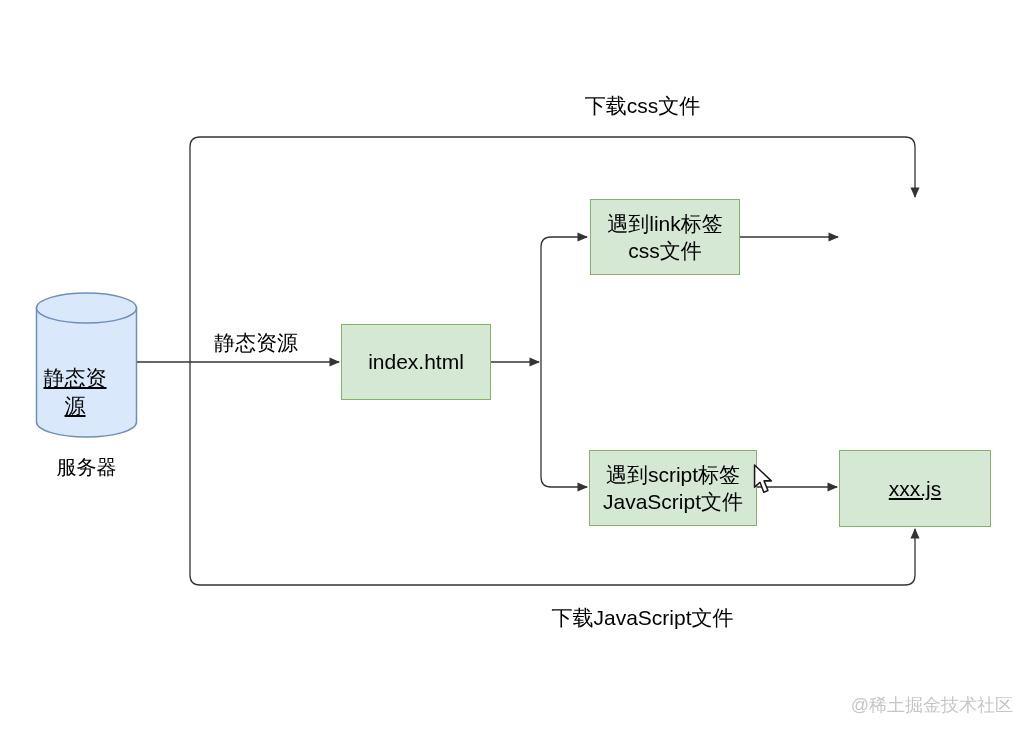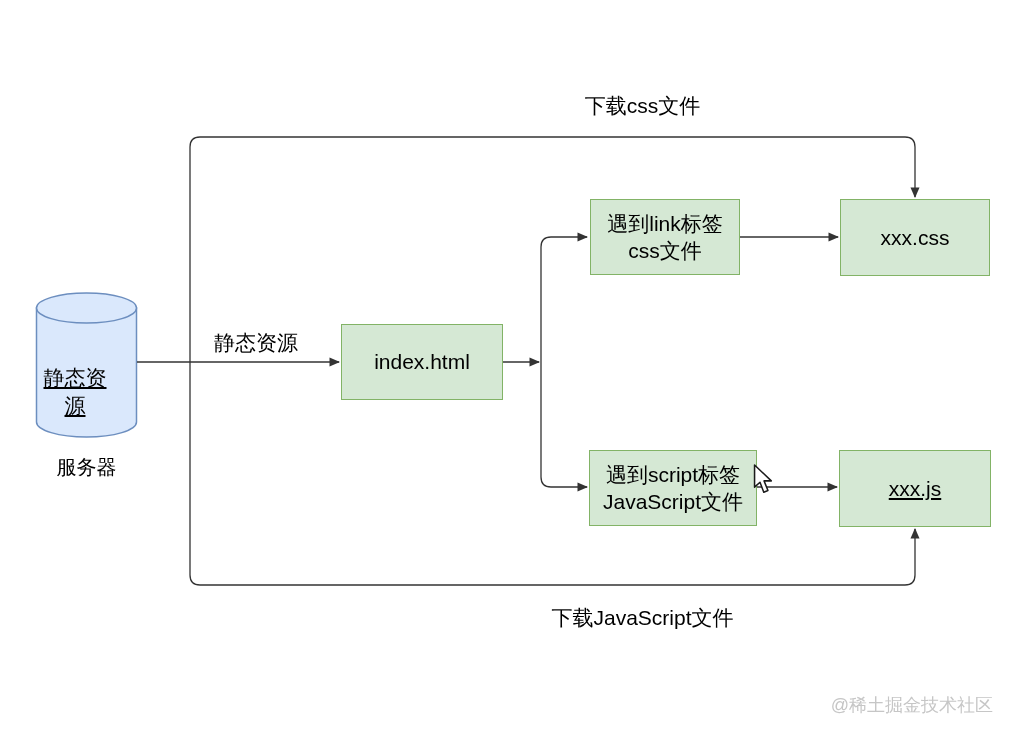--- a/index.html
+++ b/index.html
@@ -16,21 +16,21 @@
     position:absolute;
     box-sizing:border-box;
     background:#d5e8d4;
     border:1px solid #82b366;
     display:flex;align-items:center;justify-content:center;
     text-align:center;
     font-size:21px;
     line-height:1.3;
     white-space:pre-line;
   }
-  .node-index{left:341px;top:324px;width:162px;height:76px;}
+  .node-index{left:341px;top:324px;width:150px;height:76px;}
   .node-link{left:590px;top:199px;width:150px;height:76px;}
   .node-script{left:589px;top:450px;width:168px;height:76px;}
   .node-css{left:840px;top:199px;width:150px;height:77px;}
   .node-js{left:839px;top:450px;width:152px;height:77px;text-decoration:underline;}
   .edge-label{
     position:absolute;
     font-size:21px;
     text-align:center;
     white-space:nowrap;
   }
@@ -40,21 +40,21 @@
   .cyl-label{
     position:absolute;left:36px;top:364px;width:78px;
     font-size:21px;text-align:center;
     text-decoration:underline;
   }
   .cyl-caption{
     position:absolute;left:26px;top:454px;width:121px;
     font-size:20px;text-align:center;
   }
   .watermark{
-    position:absolute;right:24px;bottom:21px;
+    position:absolute;right:4px;bottom:21px;
     font-size:18px;color:#c6c6c6;
     white-space:nowrap;
   }
   .cursor{position:absolute;left:753px;top:464px;}
 </style>
 </head>
 <body>
 
 <div id="canvas">
 
@@ -81,21 +81,20 @@
   </svg>
 
   <div class="cyl-label">静态资源</div>
   <div class="cyl-caption">服务器</div>
 
   <div class="node node-index">index.html</div>
   <div class="node node-link">遇到link标签
 css文件</div>
   <div class="node node-script">遇到script标签
 JavaScript文件</div>
-  <div class="node node-css">xxx.css</div>
   <div class="node node-js">xxx.js</div>
 
   <div class="edge-label label-server-address">静态资源</div>
   <div class="edge-label label-download-css">下载css文件</div>
   <div class="edge-label label-download-js">下载JavaScript文件</div>
 
   <div class="watermark">@稀土掘金技术社区</div>
 
   <svg class="cursor" width="20" height="30" viewBox="0 0 13.5 21.5" xmlns="http://www.w3.org/2000/svg">
     <path d="M0.7,0.7 L0.7,16.6 L4.6,13.1 L7.3,20.2 L10.3,19 L7.5,12.1 L12.7,12.1 Z" fill="#ffffff" stroke="#1a1a1a" stroke-width="1.1" stroke-linejoin="round"></path>

